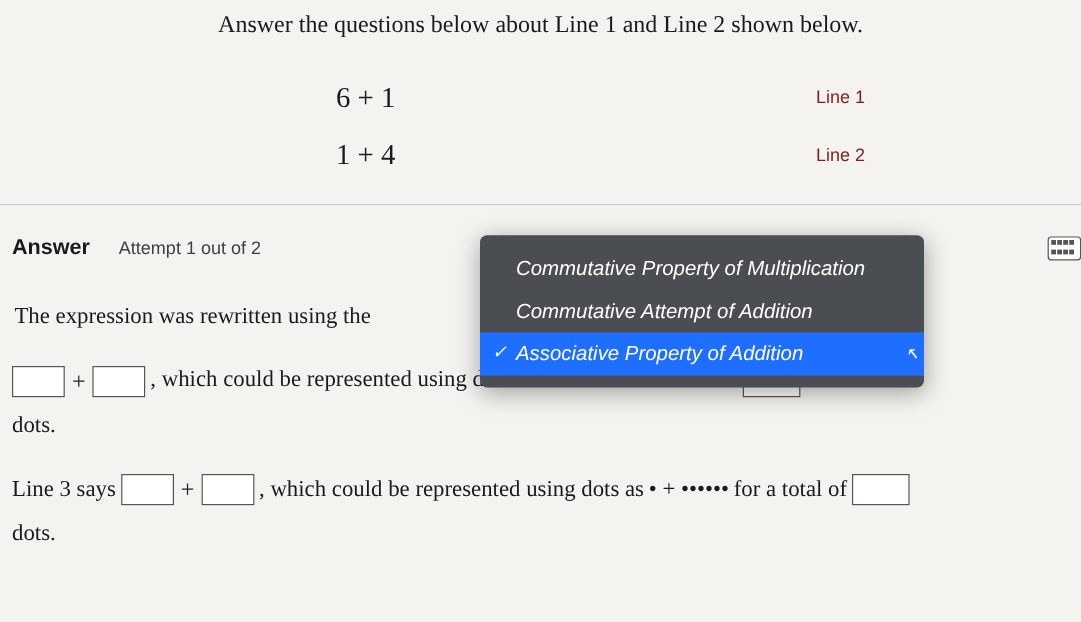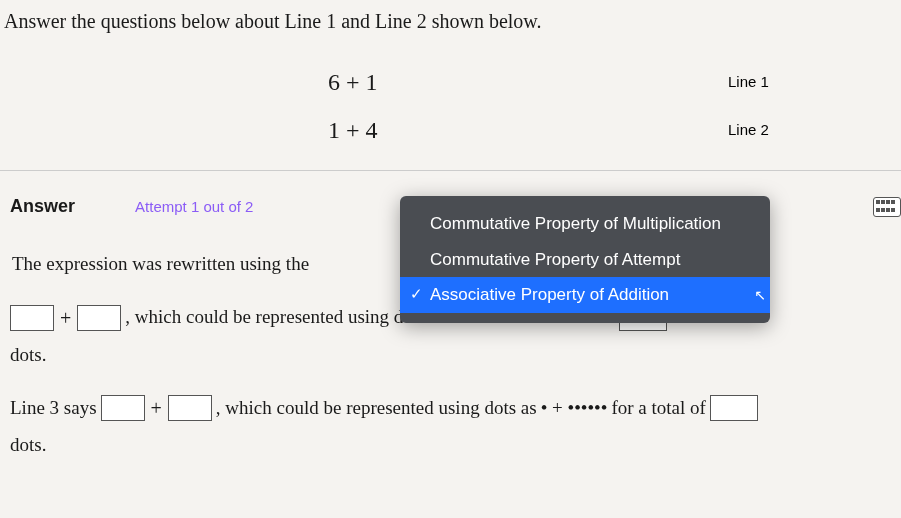--- a/index.html
+++ b/index.html
@@ -9,55 +9,55 @@
       width: 901px;
       height: 518px;
       overflow: hidden;
       color: #1a1a1a;
       font-size: 19px;
       line-height: 1.5;
     }
     .question-text {
       padding: 6px 4px 10px 4px;
       font-size: 20px;
+      text-align: center;
     }
     .equations {
       margin: 18px 11px 22px 0;
       position: relative;
-      padding-left: 48px;
     }
     .eq-row {
       display: flex;
       align-items: center;
       margin-bottom: 12px;
     }
     .eq-expr {
       width: 340px;
       text-align: left;
       font-size: 24px;
       margin-left: 280px;
       font-family: 'Times New Roman', serif;
     }
     .eq-label {
       font-size: 15px;
-      color: #000000;
+      color: #7f1d1d;
       font-family: Arial, sans-serif;
       margin-left: 60px;
     }
     .answer-section {
       border-top: 1px solid #ccc;
       padding: 22px 10px 0 10px;
       position: relative;
     }
     .answer-heading {
       font-size: 18px;
       font-family: Arial, sans-serif;
     }
     .answer-heading strong { font-weight: bold; margin-right: 19px; }
-    .attempt { color: #8b5cf6; font-size: 15px; margin-left: 36px; }
+    .attempt { color: #404040; font-size: 15px; }
     .keyboard-icon {
       position: absolute;
       right: 0;
       top: 26px;
       width: 28px;
       height: 20px;
       border: 1.5px solid #555;
       border-radius: 3px;
       display: flex;
       flex-wrap: wrap;
@@ -104,20 +104,21 @@
       font-size: 17px;
       color: #fff;
       z-index: 100;
       box-shadow: 0 4px 20px rgba(0,0,0,.35);
     }
     .dropdown-item {
       padding: 5px 18px 5px 30px;
       position: relative;
       white-space: nowrap;
       cursor: pointer;
+      font-style: italic;
     }
     .dropdown-item.selected {
       background: #1e6fff;
     }
     .dropdown-item .check {
       position: absolute;
       left: 10px;
       top: 6px;
       font-size: 15px;
     }
@@ -186,19 +187,19 @@
     <span>, which could be represented using dots as </span>
     <span>• + ••••••</span>
     <span> for a total of </span>
     <input class="blank wide" style="">
   </div>
   <div class="dots-word">dots.</div>
 </div>
 
 <div class="dropdown">
   <div class="dropdown-item">Commutative Property of Multiplication</div>
-  <div class="dropdown-item">Commutative Property of Attempt</div>
+  <div class="dropdown-item">Commutative Attempt of Addition</div>
   <div class="dropdown-item selected">
     <span class="check">✓</span>
     <span>Associative Property of Addition</span>
     <span class="cursor-arrow">↖</span>
   </div>
 </div>
 
 </body></html>

